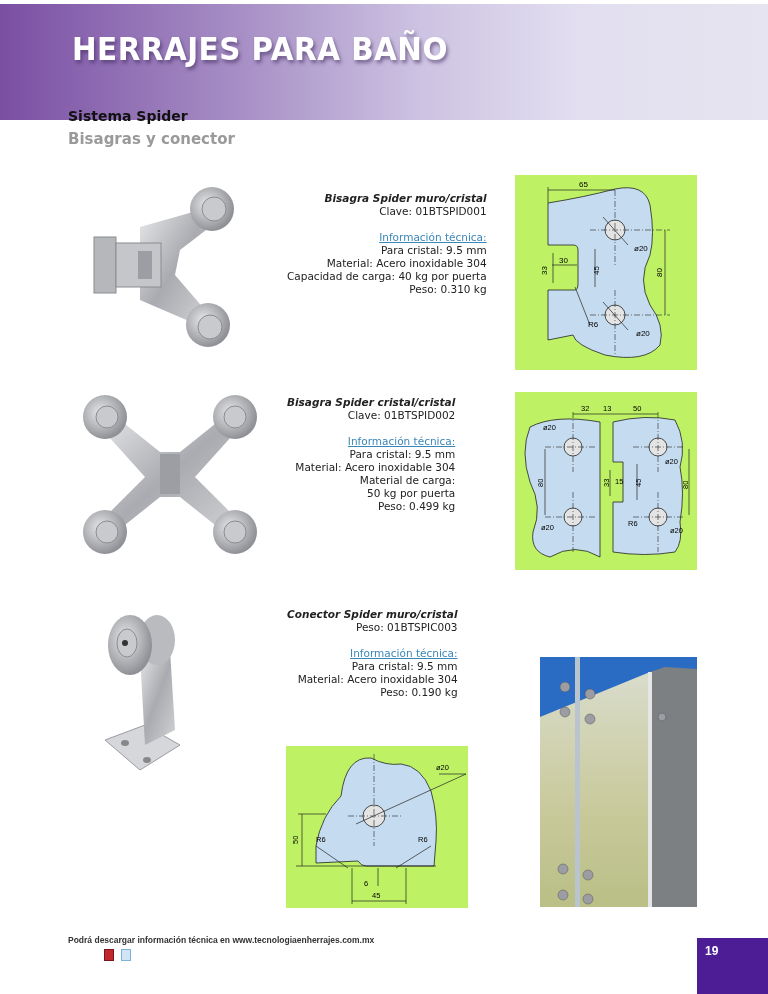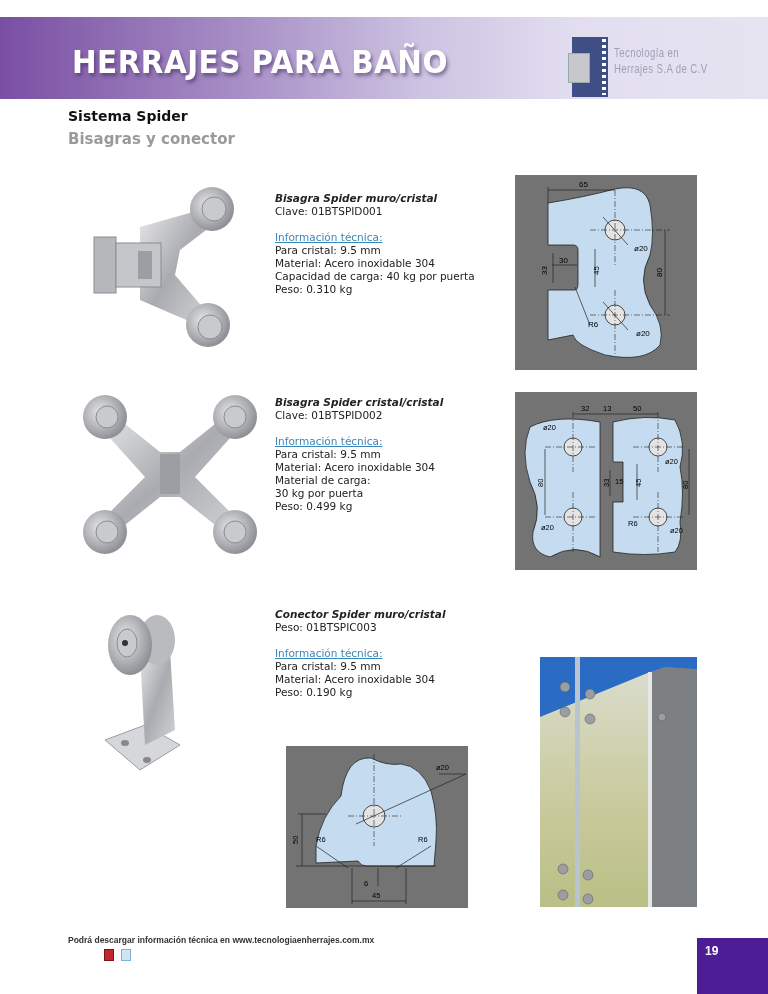--- a/index.html
+++ b/index.html
@@ -1,54 +1,44 @@
 <!DOCTYPE html>
 <html><head>
 <meta charset="utf-8">
 <style>
   * { margin:0; padding:0; box-sizing:border-box; }
   body { width:768px; height:994px; background:#fff; position:relative; overflow:hidden; font-family:"DejaVu Sans", sans-serif; }
-  .header { position:absolute; left:0; top:17px; width:768px; height:82px;
+  .header { position:absolute; left:0; top:4px; width:768px; height:116px;
     background:linear-gradient(90deg,#7a4fa3 0%,#a58cc4 30%,#cdc3e2 55%,#e2def0 75%,#e6e4f0 100%);padding-left:12px; }
   .header-title { position:absolute; left:72px; top:26px; font-family:"DejaVu Sans", sans-serif; font-size:32px; font-weight:bold; color:#fff; letter-spacing:0.5px; text-shadow:2px 3px 4px rgba(60,40,90,0.55); transform:scaleX(0.92); transform-origin:left; }
   .logo { position:absolute; left:570px; top:20px; width:140px; height:62px; }
   .logo-box { position:absolute; left:2px; top:0; width:36px; height:60px; background:#3f4f86; }
   .logo-inner { position:absolute; left:-4px; top:16px; width:22px; height:30px; background:#c8c8cc; border:1px solid #9aa; }
   .logo-dots { position:absolute; left:30px; top:2px; width:4px; height:56px;
     background:repeating-linear-gradient(180deg,#fff 0 3px,transparent 3px 6px); }
   .logo-text { position:absolute; left:44px; top:8px; font-family:"Liberation Sans Narrow","Liberation Sans", sans-serif; font-size:12px; line-height:16px; color:#9d9fb8; letter-spacing:0.5px; transform:scaleX(0.8); transform-origin:left; white-space:nowrap; }
   .section-title { position:absolute; left:68px; top:108px; font-size:14px; font-weight:bold; color:#111; }
   .section-sub { position:absolute; left:68px; top:130px; font-size:15px; font-weight:bold; color:#9a9a9a; }
   .product-img { position:absolute; background:#fff; }
-  .spec { position:absolute; left:275px; font-size:10.5px; line-height:13px; color:#222; }
+  .spec { position:absolute; left:287px; font-size:10.5px; line-height:13px; color:#222;text-align:right; }
   .spec .name { font-weight:bold; font-style:italic; font-size:10.5px; }
   .spec .info-label { color:#3a86b8; margin-top:13px;text-decoration:underline; }
-  .diagram { position:absolute; background:#737373;text-decoration:underline; }
+  .diagram { position:absolute; background:#bef264;text-decoration:underline; }
   .photo { position:absolute; left:540px; top:657px; width:157px; height:250px; overflow:hidden; }
   .footer-text { position:absolute; left:68px; top:935px; font-family:"Liberation Sans", sans-serif; font-size:8.5px; color:#333;font-weight:bold; }
   .pdf-icon { position:absolute; left:104px; top:949px; width:10px; height:12px; background:#c0282d; border:1px solid #7a1418; }
   .dwg-icon { position:absolute; left:121px; top:949px; width:10px; height:12px; background:#cfe4f5; border:1px solid #7fb2d8; }
   .page-num { position:absolute; left:697px; top:938px; width:71px; height:56px; background:#4c1d95; color:#fff; font-family:"Liberation Sans", sans-serif; font-size:12px; font-weight:bold; padding:6px 0 0 8px; }
   svg text { font-family:"Liberation Sans", sans-serif; }
 </style>
 </head>
 <body>
 
 <div class="header">
   <div class="header-title">HERRAJES PARA BAÑO</div>
-  <div class="logo">
-    <div class="logo-box">
-      <div class="logo-inner"></div>
-      <div class="logo-dots"></div>
-    </div>
-    <div class="logo-text">
-      <div>Tecnología en</div>
-      <div>Herrajes S.A de C.V</div>
-    </div>
-  </div>
 </div>
 
 <div class="section-title">Sistema Spider</div>
 <div class="section-sub">Bisagras y conector</div>
 
 <div class="product-img" style="left:80px;top:175px;width:180px;height:180px;">
   <svg width="180" height="180" viewBox="0 0 180 180">
     <defs>
       <linearGradient id="steel" x1="0" y1="0" x2="1" y2="1">
         <stop offset="0" stop-color="#e8e8ea"></stop>
@@ -129,21 +119,21 @@
   </svg>
 </div>
 
 <div class="spec" style="top:396px;">
   <div class="name">Bisagra Spider cristal/cristal</div>
   <div>Clave: 01BTSPID002</div>
   <div class="info-label">Información técnica:</div>
   <div>Para cristal: 9.5 mm</div>
   <div>Material: Acero inoxidable 304</div>
   <div>Material de carga:</div>
-  <div>30 kg por puerta</div>
+  <div>50 kg por puerta</div>
   <div>Peso: 0.499 kg</div>
 </div>
 
 <div class="diagram" style="left:515px;top:392px;width:182px;height:178px;text-align:center;">
   <svg width="182" height="178" viewBox="0 0 182 178" font-size="7.5">
     <path d="M15 35 Q40 22 85 30 L85 165 Q60 150 35 165 Q15 160 18 140 Q28 115 15 90 Q5 60 15 35 Z" fill="#c5dcf0" stroke="#222" stroke-width="0.8"></path>
     <path d="M98 30 Q130 22 160 28 Q172 50 165 75 Q170 100 165 130 Q168 150 160 160 Q130 165 98 160 L98 110 L108 110 L108 70 L98 70 Z" fill="#c5dcf0" stroke="#222" stroke-width="0.8"></path>
     <circle cx="58" cy="55" r="9" fill="#e4e4e4" stroke="#222" stroke-width="0.8"></circle>
     <circle cx="58" cy="125" r="9" fill="#e4e4e4" stroke="#222" stroke-width="0.8"></circle>
     <circle cx="143" cy="55" r="9" fill="#e4e4e4" stroke="#222" stroke-width="0.8"></circle>

